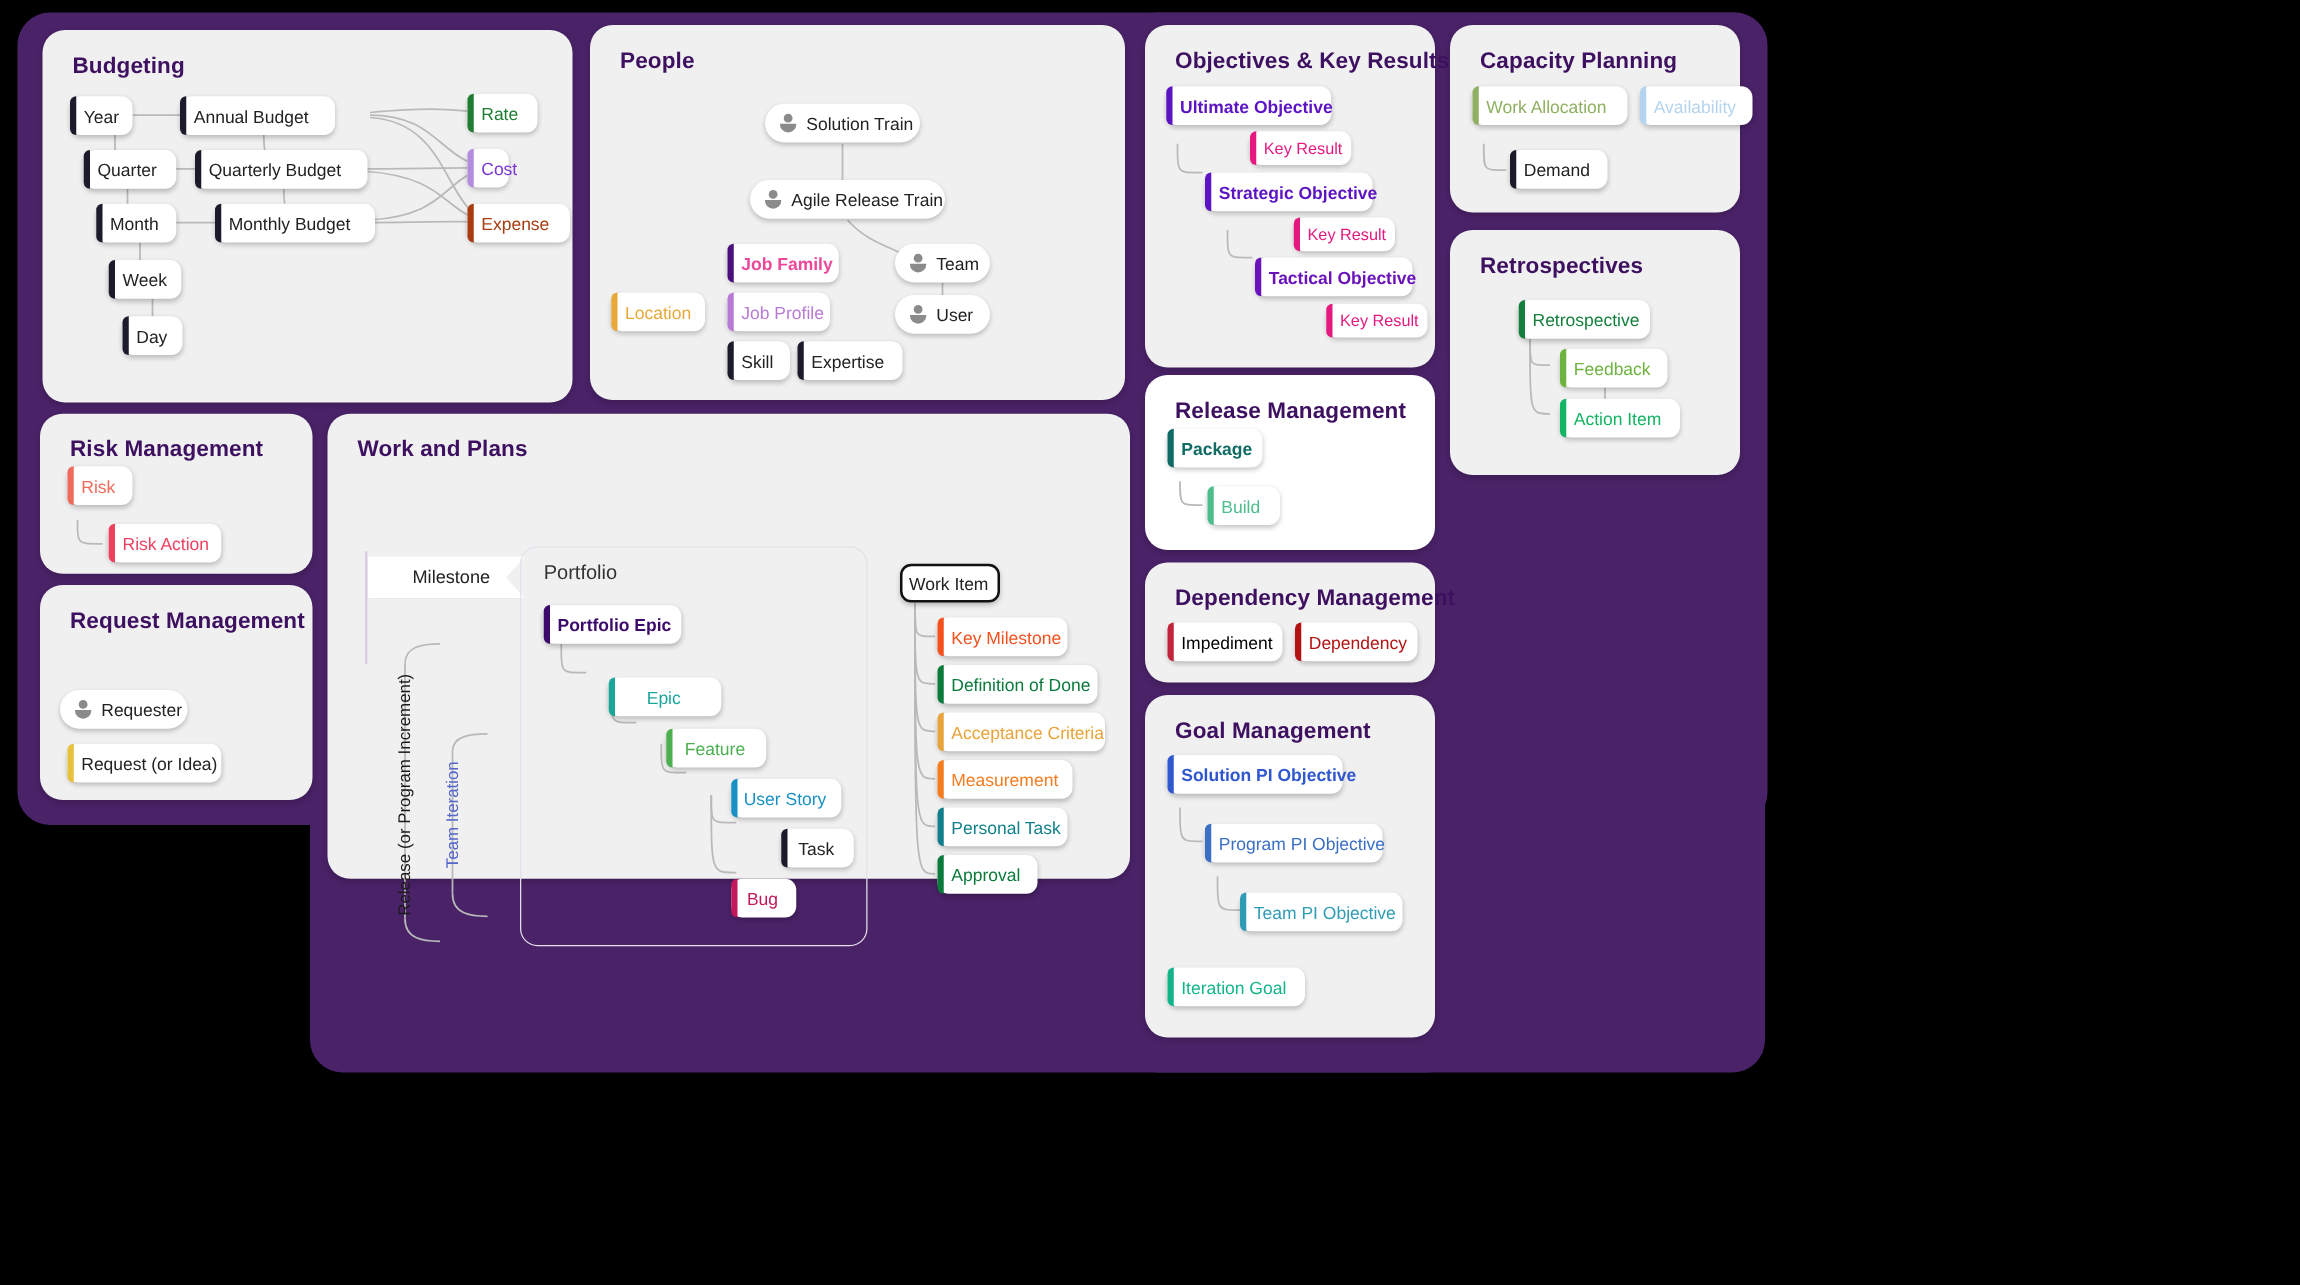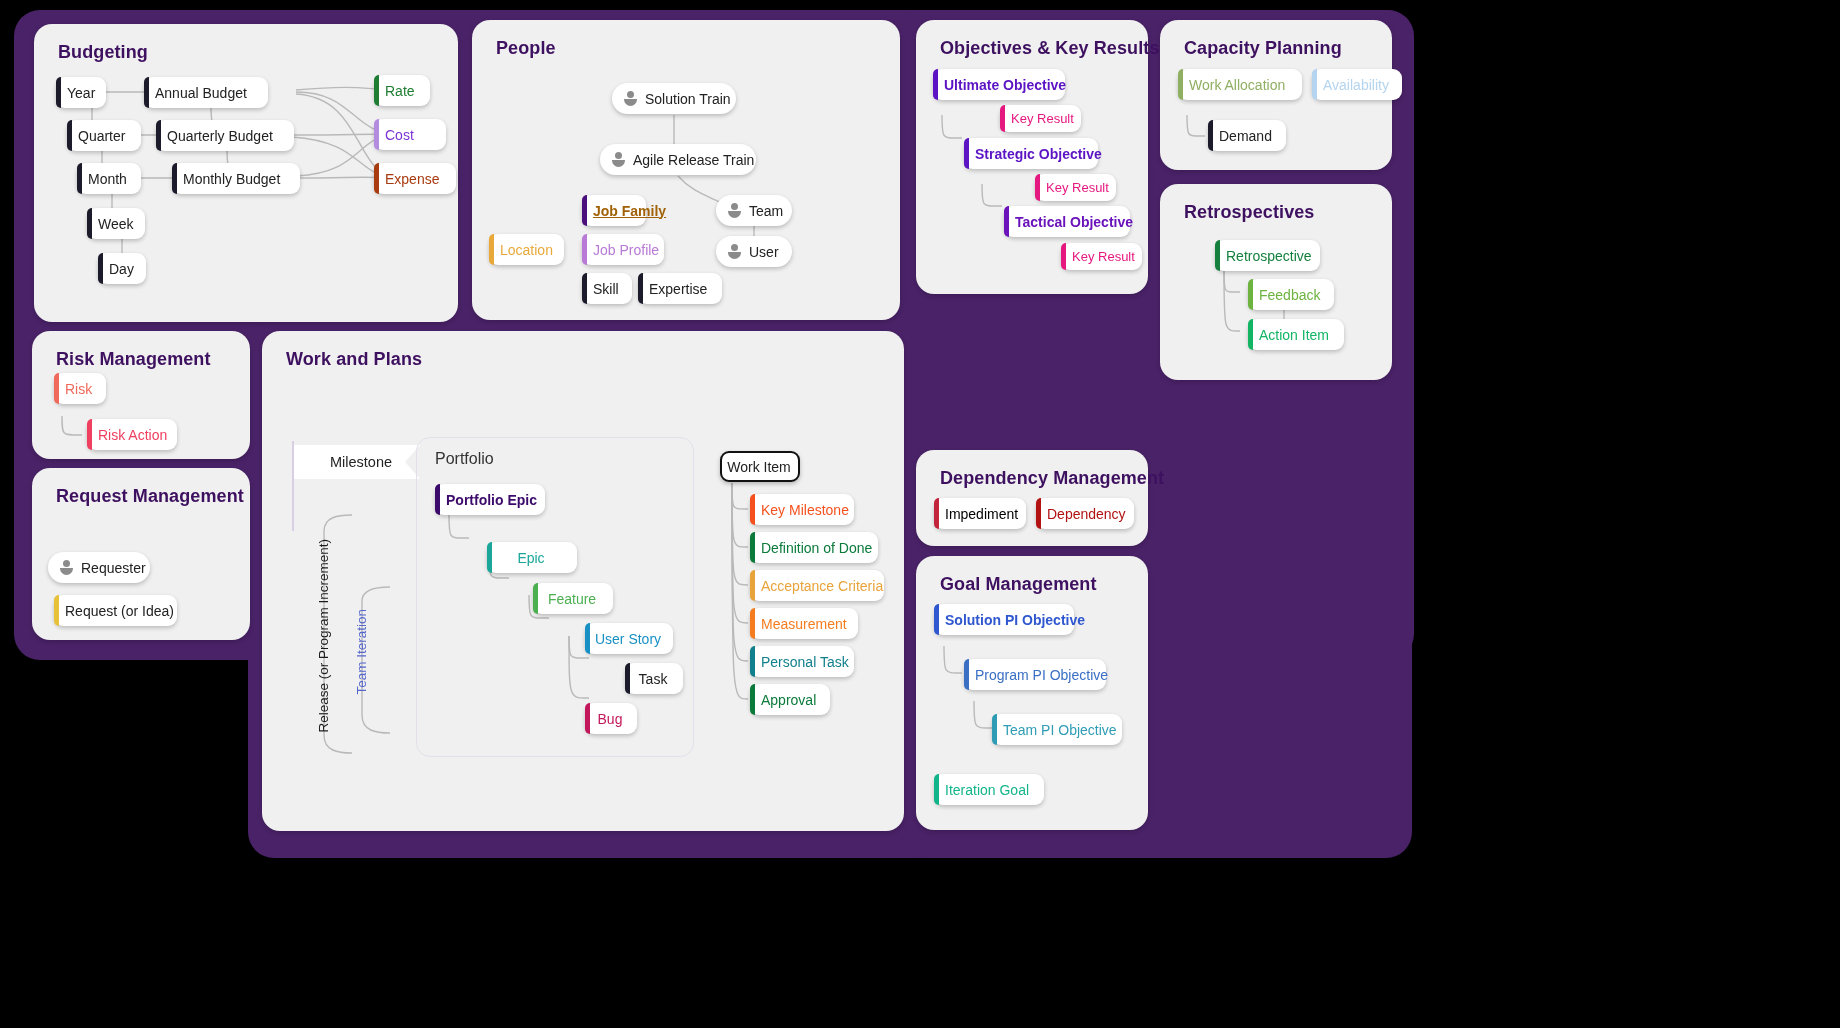--- a/index.html
+++ b/index.html
@@ -175,21 +175,21 @@
     </div>
     <div class="node" style="left:138px;top:139px;width:128px;">
       <span class="bar" style="background:#1b1b2b;"></span>
       <span class="lbl">Monthly Budget</span>
     </div>
 
     <div class="node" style="left:340px;top:51px;width:56px;color:#1e7d32;">
       <span class="bar" style="background:#1e7d32;"></span>
       <span class="lbl">Rate</span>
     </div>
-    <div class="node" style="left:340px;top:95px;width:72px;color:#7b35d6;">
+    <div class="node" style="left:340px;top:95px;width:33px;color:#7b35d6;">
       <span class="bar" style="background:#b38ce0;"></span>
       <span class="lbl">Cost</span>
     </div>
     <div class="node" style="left:340px;top:139px;width:82px;color:#a83b10;">
       <span class="bar" style="background:#a83b10;"></span>
       <span class="lbl">Expense</span>
     </div>
   </div>
 
   <div class="panel" style="left:472px;top:20px;width:428px;height:300px;">
@@ -211,21 +211,21 @@
     </div>
     <div class="node round" style="left:244px;top:175px;width:76px;">
       <span class="person"></span>
       <span class="lbl">Team</span>
     </div>
     <div class="node round" style="left:244px;top:216px;width:76px;">
       <span class="person"></span>
       <span class="lbl">User</span>
     </div>
 
-    <div class="node" style="left:110px;top:175px;width:64px;color:#a16207;font-weight:bold;text-decoration:underline;">
+    <div class="node" style="left:110px;top:175px;width:89px;color:#ec4899;font-weight:bold;">
       <span class="bar" style="background:#4b0f7d;"></span>
       <span class="lbl">Job Family</span>
     </div>
     <div class="node" style="left:110px;top:214px;width:82px;color:#b87ad6;">
       <span class="bar" style="background:#b87ad6;"></span>
       <span class="lbl">Job Profile</span>
     </div>
     <div class="node" style="left:17px;top:214px;width:75px;color:#e8a93a;">
       <span class="bar" style="background:#e8a93a;"></span>
       <span class="lbl">Location</span>
@@ -341,21 +341,21 @@
     <div class="node round" style="left:16px;top:84px;width:102px;">
       <span class="person"></span>
       <span class="lbl">Requester</span>
     </div>
     <div class="node" style="left:22px;top:127px;width:123px;">
       <span class="bar" style="background:#e8c13a;"></span>
       <span class="lbl">Request (or Idea)</span>
     </div>
   </div>
 
-  <div class="panel" style="left:262px;top:331px;width:642px;height:500px;">
+  <div class="panel" style="left:262px;top:331px;width:642px;height:372px;">
     <div class="panel-title">Work and Plans</div>
 
     <div class="flagpole" style="left:30px;top:110px;width:2px;height:90px;"></div>
     <div class="flag" style="left:32px;top:114px;padding-left:36px;">
       <span>Milestone</span>
     </div>
 
     <svg class="links" width="642" height="500">
       <path d="M62,200 C62,186 76,184 90,184" stroke="#3a3a3a" stroke-width="1.6"></path>
       <path d="M62,200 L62,404" stroke="#3a3a3a" stroke-width="1.6"></path>
@@ -436,20 +436,36 @@
     <div class="node" style="left:488px;top:315px;width:104px;color:#12808c;">
       <span class="bar" style="background:#12808c;"></span>
       <span class="lbl">Personal Task</span>
     </div>
     <div class="node" style="left:488px;top:353px;width:80px;color:#0b7a3b;">
       <span class="bar" style="background:#0b7a3b;"></span>
       <span class="lbl">Approval</span>
     </div>
   </div>
 
+  <div class="panel white" style="left:916px;top:300px;width:232px;height:140px;">
+    <div class="panel-title">Release Management</div>
+
+    <svg class="links" width="232" height="140">
+      <path d="M28,85 C28,105 28,104 46,104"></path>
+    </svg>
+
+    <div class="node" style="left:18px;top:43px;width:76px;color:#0f6b63;font-weight:bold;">
+      <span class="bar" style="background:#0f6b63;"></span>
+      <span class="lbl">Package</span>
+    </div>
+    <div class="node" style="left:50px;top:89px;width:58px;color:#4dbd8c;">
+      <span class="bar" style="background:#4dbd8c;"></span>
+      <span class="lbl">Build</span>
+    </div>
+  </div>
 
   <div class="panel" style="left:916px;top:450px;width:232px;height:96px;">
     <div class="panel-title">Dependency Management</div>
 
     <div class="node" style="left:18px;top:48px;width:92px;color:#000000;">
       <span class="bar" style="background:#c2243c;"></span>
       <span class="lbl">Impediment</span>
     </div>
     <div class="node" style="left:120px;top:48px;width:98px;color:#b31212;">
       <span class="bar" style="background:#b31212;"></span>

